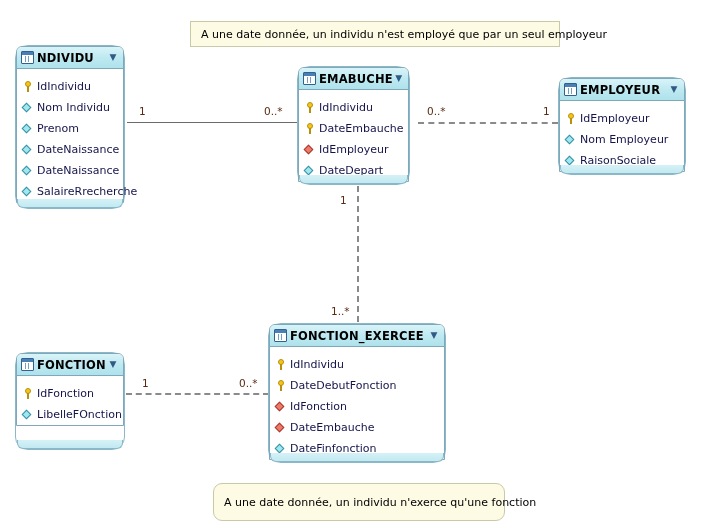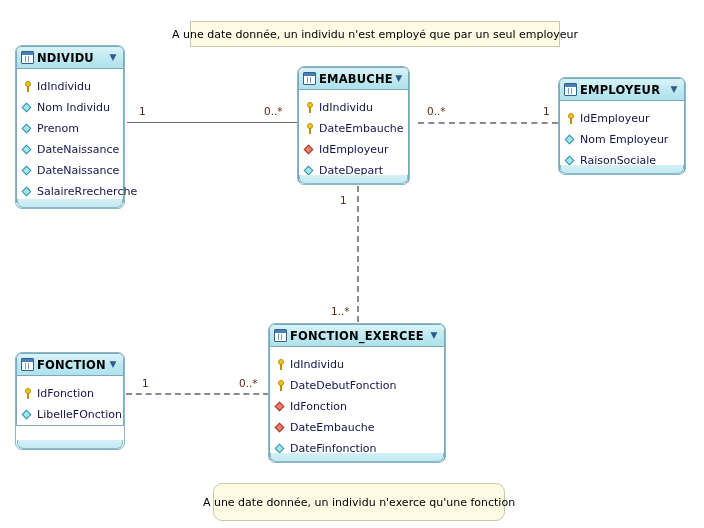--- a/index.html
+++ b/index.html
@@ -18,21 +18,21 @@
     background: #ffffff;
     overflow: hidden;
   }
 
   
   .entity {
     position: absolute;
     box-sizing: border-box;
     background: #ffffff;
     border: 1px solid #8ab8c8;
-    border-radius: 7px;
+    border-radius: 13px;
     padding: 0 0 9px 0;
     box-shadow: 0 0 0 0 rgba(0,0,0,0);
   }
   .entity-inner {
     position: relative;
     background: #ffffff;
     border: 1px solid #7fa9bb;
     border-radius: 6px 6px 0 0;
     margin: 0;
     box-sizing: border-box;
@@ -190,21 +190,20 @@
   
   .note {
     position: absolute;
     box-sizing: border-box;
     background: #fdfbe4;
     border: 1px solid #c9c9a8;
     color: #000000;
     font-size: 11px;
     display: flex;
     align-items: center;
-    justify-content: center;
     padding: 0 10px;
     white-space: nowrap;
   }
 </style>
 </head>
 <body>
 
 <div id="canvas">
 
   <div class="note" style="left:190px; top:21px; width:370px; height:26px;">

